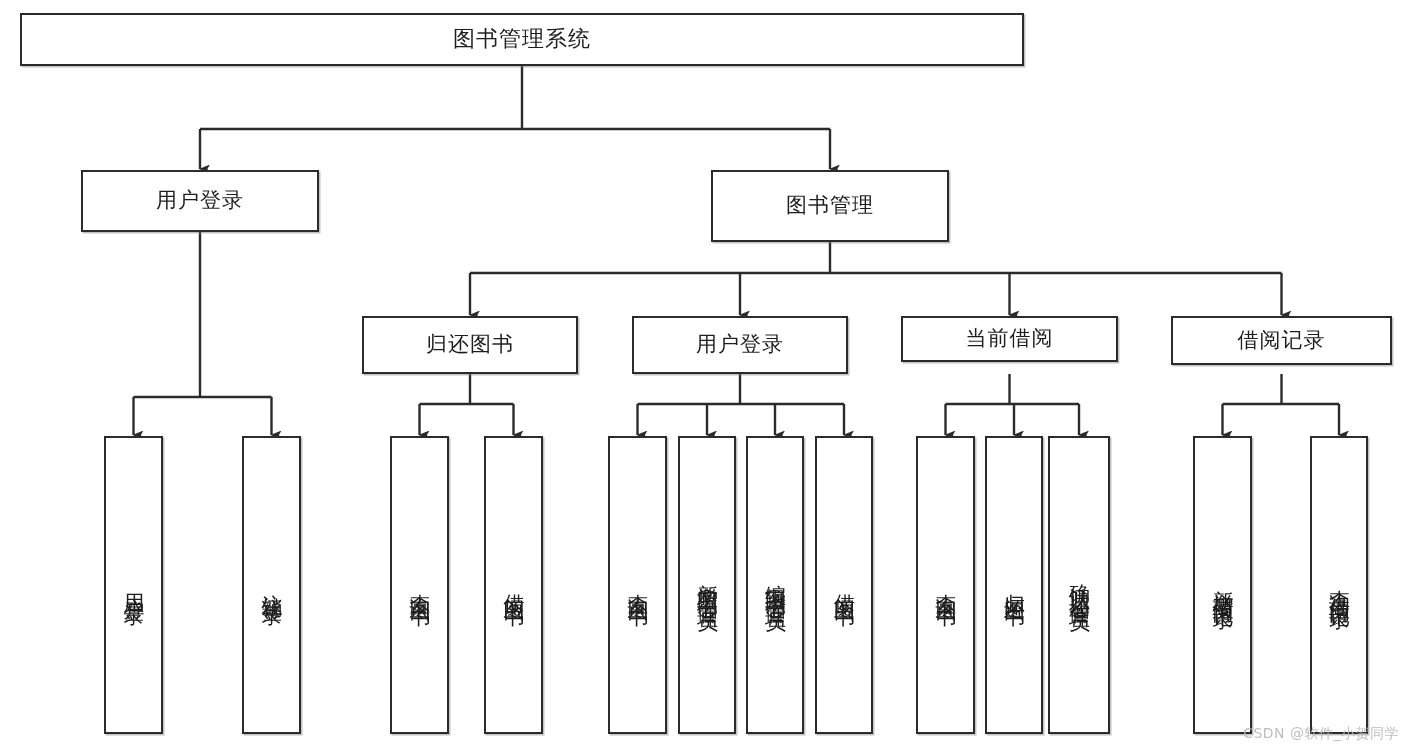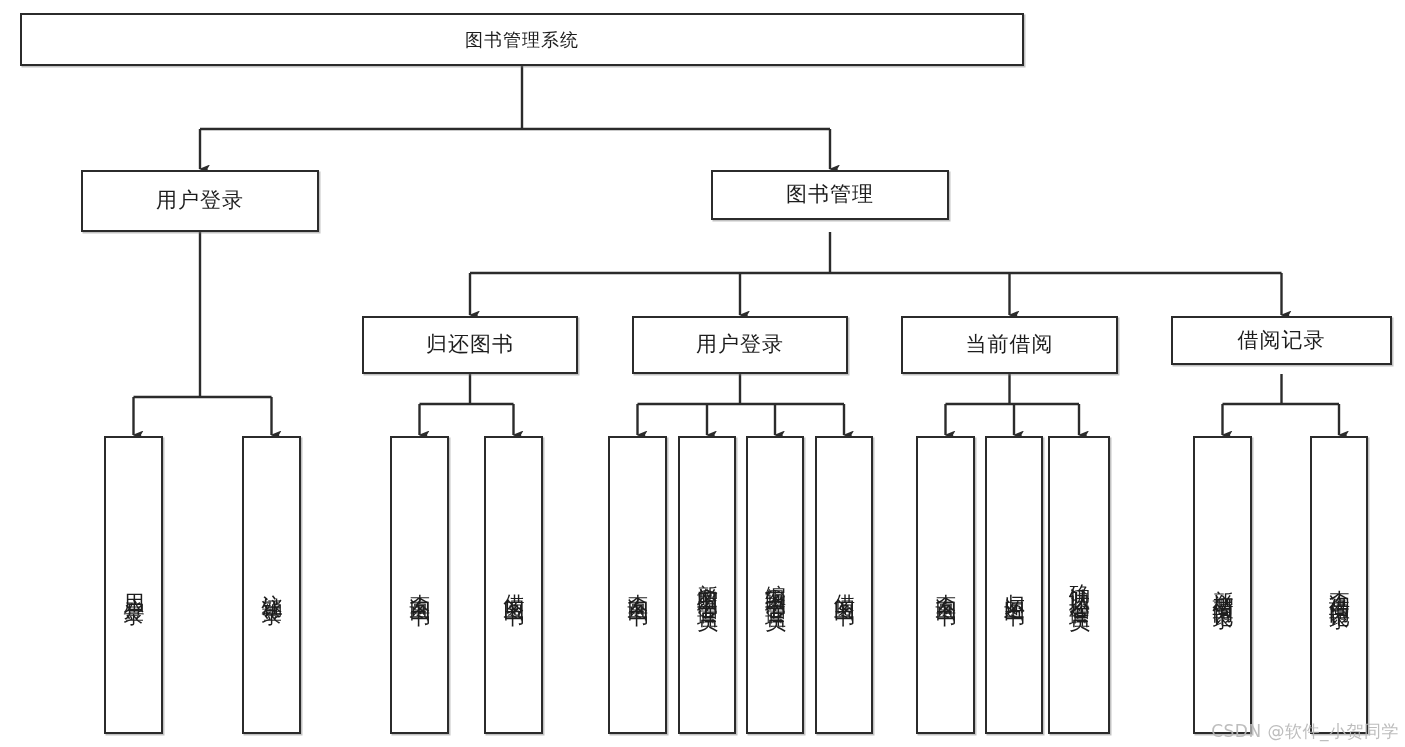--- a/index.html
+++ b/index.html
@@ -50,26 +50,26 @@
     padding-top: 6px;
     padding-bottom: 6px;
     align-items: center;
     justify-content: center;
     white-space: nowrap;
     overflow: hidden;
   }
   .node .label {
     display: block;
   }
-  .node.root .label { font-size: 18px; }
+  .node.root .label { font-size: 22px; }
   #watermark {
     position: absolute;
     right: 6px;
     bottom: 4px;
-    font-size: 17px;
+    font-size: 14px;
     color: #b8b8b8;
     letter-spacing: 0.5px;
     white-space: nowrap;
     opacity: 0.92;
   }
 </style>
 </head>
 <body>
 
 <div id="canvas">
@@ -117,30 +117,30 @@
       </g>
   </svg>
 
   <div id="nodes-layer">
       <div class="node horiz root" style="left: 20px; top: 13px; width: 1004px; height: 53px;">
         <span class="label">图书管理系统</span>
       </div>
       <div class="node horiz" style="left: 81px; top: 170px; width: 238px; height: 62px;">
         <span class="label">用户登录</span>
       </div>
-      <div class="node horiz" style="left: 711px; top: 170px; width: 238px; height: 50px;">
+      <div class="node horiz" style="left: 711px; top: 170px; width: 238px; height: 72px;">
         <span class="label">图书管理</span>
       </div>
       <div class="node horiz" style="left: 362px; top: 316px; width: 216px; height: 58px;">
         <span class="label">归还图书</span>
       </div>
       <div class="node horiz" style="left: 632px; top: 316px; width: 216px; height: 58px;">
         <span class="label">用户登录</span>
       </div>
-      <div class="node horiz" style="left: 901px; top: 316px; width: 217px; height: 58px;">
+      <div class="node horiz" style="left: 901px; top: 316px; width: 217px; height: 46px;">
         <span class="label">当前借阅</span>
       </div>
       <div class="node horiz" style="left: 1171px; top: 316px; width: 221px; height: 49px;">
         <span class="label">借阅记录</span>
       </div>
       <div class="node vert" style="left: 104px; top: 436px; width: 59px; height: 298px;">
         <span class="label">用户登录</span>
       </div>
       <div class="node vert" style="left: 242px; top: 436px; width: 59px; height: 298px;">
         <span class="label">注销登录</span>

